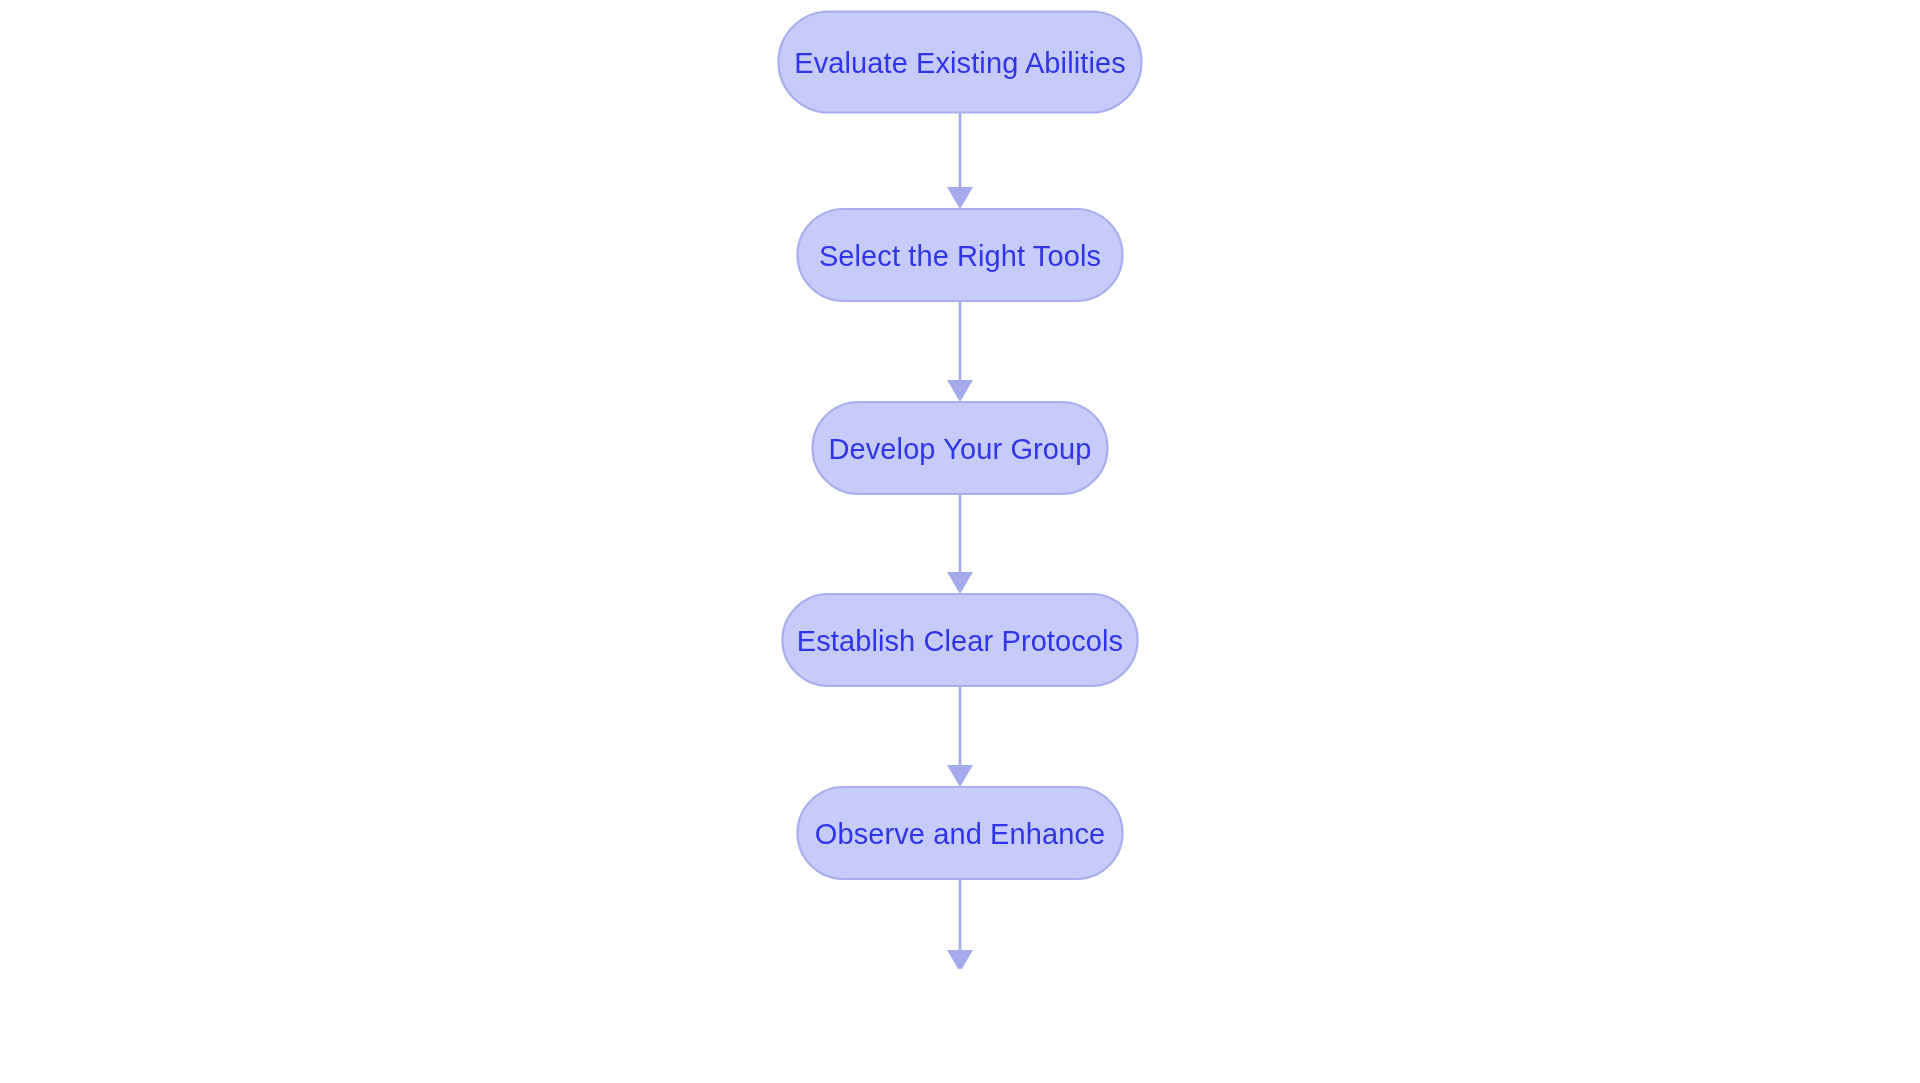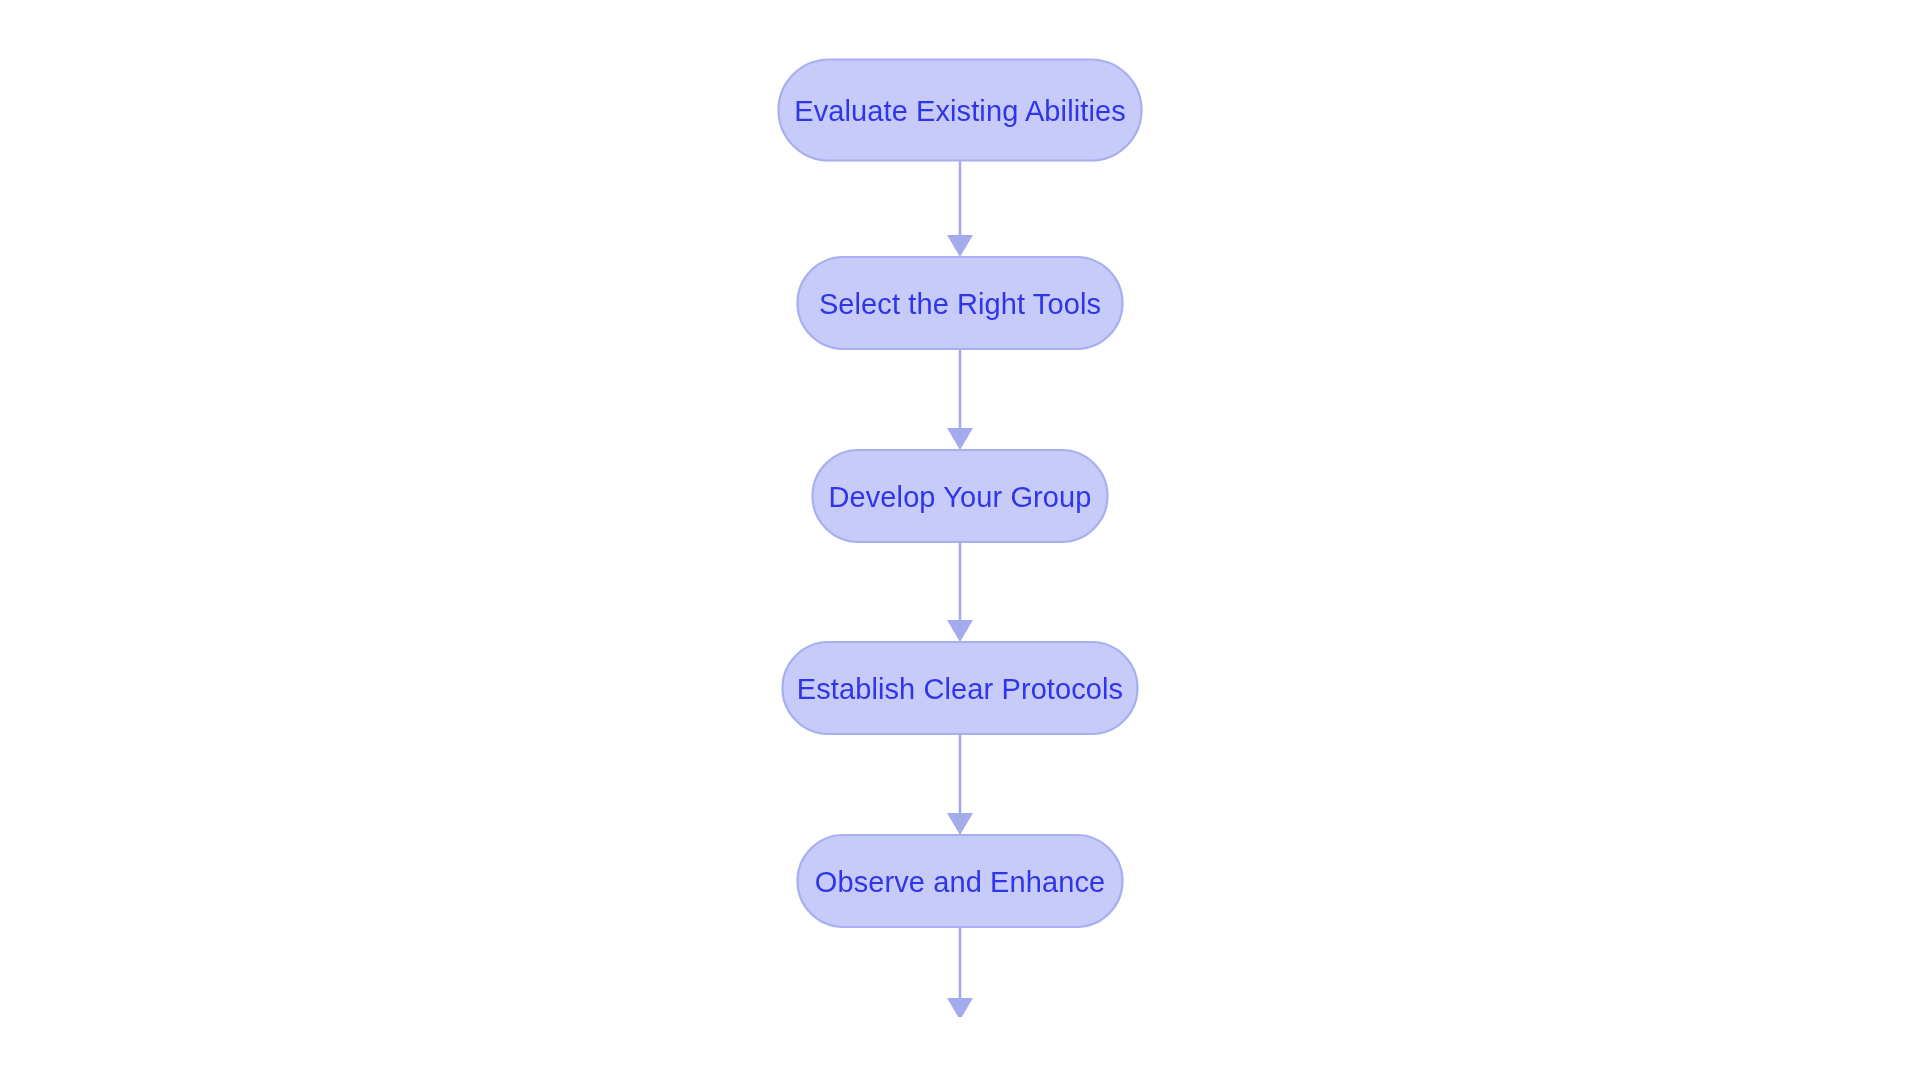--- a/index.html
+++ b/index.html
@@ -10,21 +10,20 @@
   }
   body {
     font-family: "Liberation Sans", sans-serif;
   }
   #canvas {
     position: relative;
     width: 1920px;
     height: 969px;
     background: #ffffff;
     overflow: hidden;
-    margin-top: 48px;
   }
   #flow-svg {
     position: absolute;
     top: 0;
     left: 0;
     width: 1920px;
     height: 1083px;
     display: block;
   }
   .node-shape {

